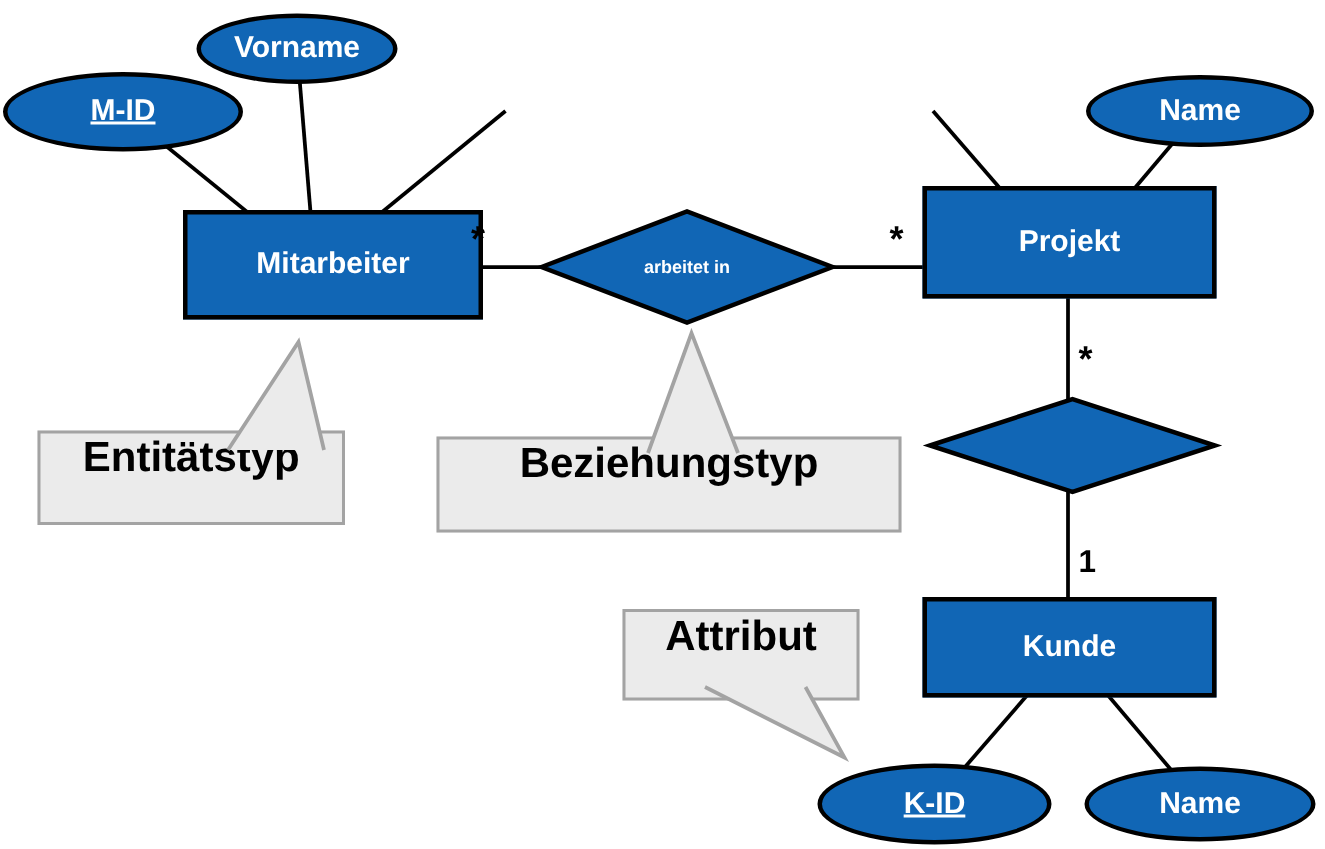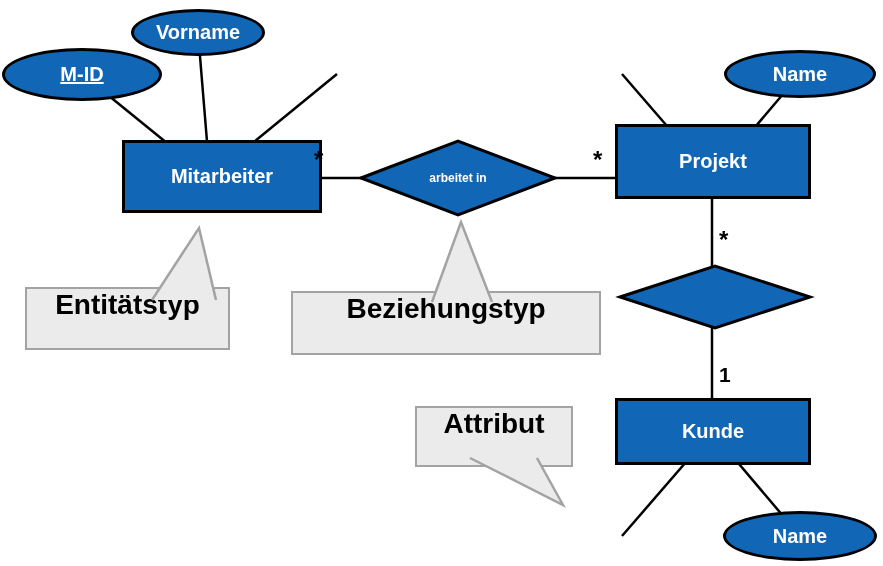--- a/index.html
+++ b/index.html
@@ -114,20 +114,23 @@
 
   <div id="n-mid" class="node ellipse">
     <span class="key">M-ID</span>
   </div>
   <div id="n-vorname" class="node ellipse">
     <span>Vorname</span>
   </div>
   <div id="n-pname" class="node ellipse">
     <span>Name</span>
   </div>
+  <div id="n-kid" class="node ellipse">
+    <span class="key">K-ID</span>
+  </div>
   <div id="n-kname" class="node ellipse">
     <span>Name</span>
   </div>
 
   <div id="n-mitarbeiter" class="node entity">
     <span>Mitarbeiter</span>
   </div>
   <div id="n-projekt" class="node entity">
     <span>Projekt</span>
   </div>

